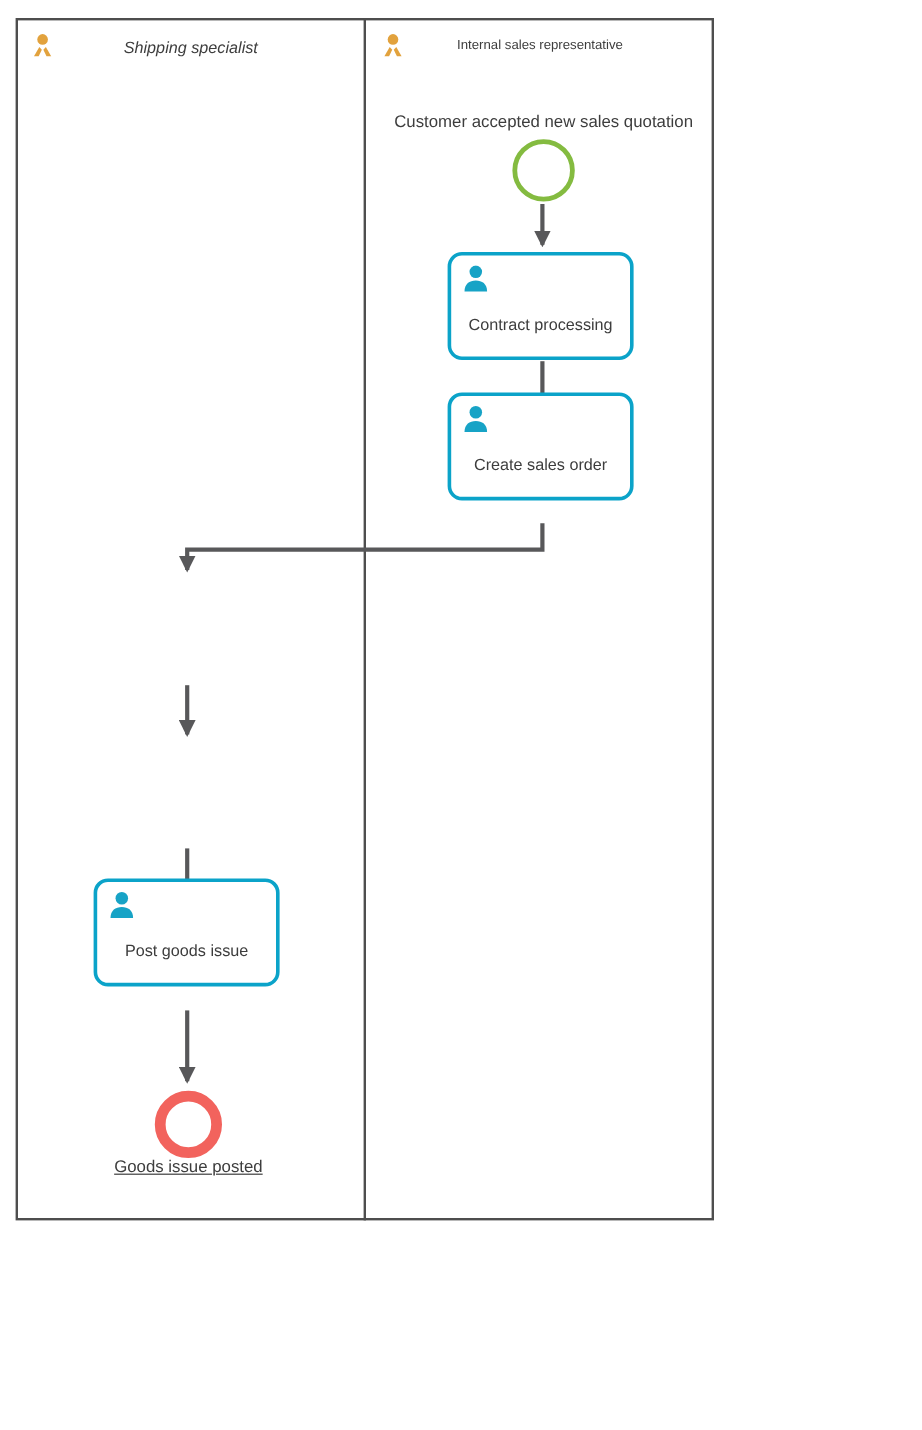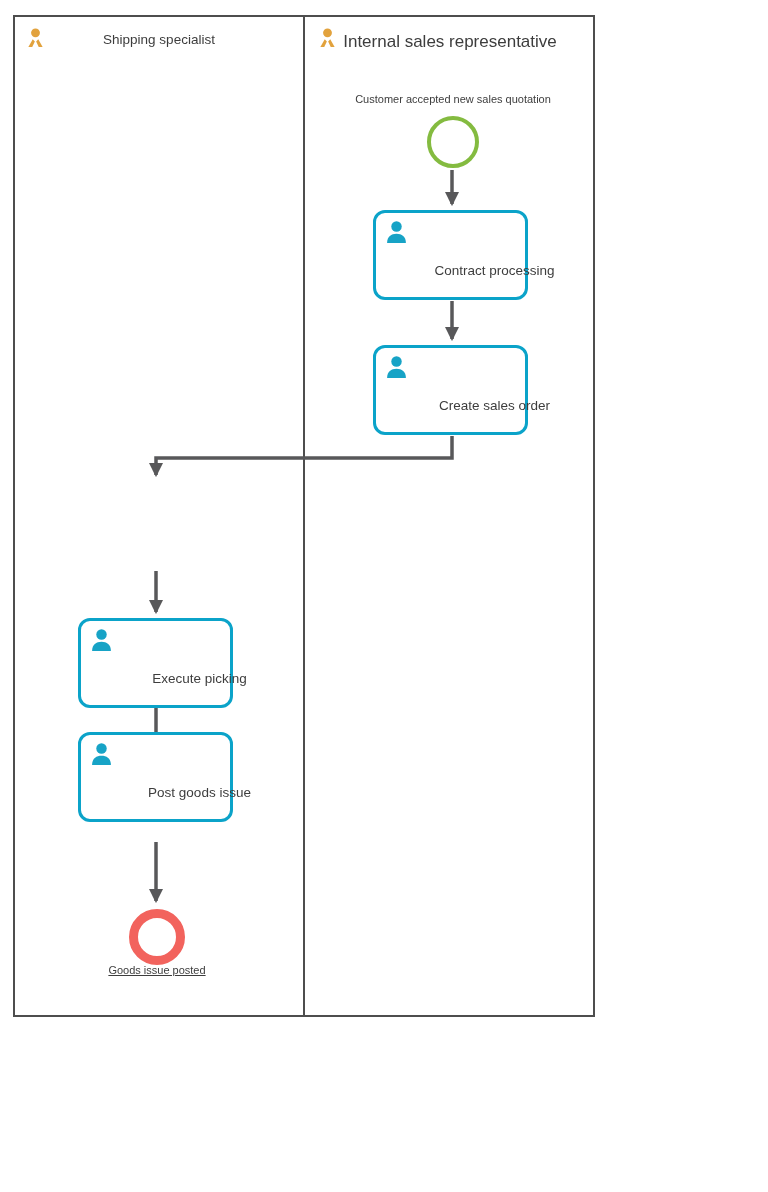--- a/index.html
+++ b/index.html
@@ -20,22 +20,22 @@
     width: 582px; height: 1002px;
     border: 2px solid #4e4e4e;
     background: #ffffff;
   }
   .lane-divider {
     position: absolute;
     left: 303px; top: 15px;
     width: 2px; height: 1002px;
     background: #4e4e4e;
   }
-  .lane-label-1 { position: absolute; left: 13px;  top: 32px; width: 292px; text-align: center; font-size: 13.5px; }
-  .lane-label-2 { position: absolute; left: 305px; top: 32px; width: 290px; text-align: center; font-size: 17px; }
+  .lane-label-1 { position: absolute; left: 13px;  top: 32px; width: 292px; text-align: center; font-size: 13.5px; font-style: italic; }
+  .lane-label-2 { position: absolute; left: 305px; top: 32px; width: 290px; text-align: center; font-size: 11px; }
   .lane-icon { position: absolute; width: 17px; height: 20px; }
   .lane-icon-1 { left: 27px;  top: 28px; }
   .lane-icon-2 { left: 319px; top: 28px; }
 
   
   .start-event {
     position: absolute;
     left: 427px; top: 116px;
     width: 52px; height: 52px;
     border: 4px solid #84bb40;
@@ -46,51 +46,50 @@
     position: absolute;
     left: 129px; top: 909px;
     width: 56px; height: 56px;
     border: 9px solid #f2635d;
     border-radius: 50%;
     background: #ffffff;
   }
   .event-label {
     position: absolute;
     text-align: center;
-    font-size: 11px;
+    font-size: 14px;
     color: #3d3d3d;
     white-space: nowrap;
   }
   .start-event-label { left: 313px; top: 93px;  width: 280px; }
   .end-event-label   { left: 57px;  top: 964px; width: 200px; text-decoration: underline; }
 
   
   .task {
     position: absolute;
     width: 155px; height: 90px;
     background: #ffffff;
     border: 3px solid #0ba3c9;
     border-radius: 12px;
   }
   .task-contract  { left: 373px; top: 210px; }
-  .task-salesorder{ left: 373px; top: 345px; }
+  .task-salesorder{ left: 373px; top: 327px; }
   .task-delivery  { left: 78px;  top: 482px; }
   .task-picking   { left: 78px;  top: 618px; }
   .task-goods     { left: 78px;  top: 732px; }
   .task .task-icon {
     position: absolute; left: 10px; top: 8px;
     width: 21px; height: 23px;
   }
   .task .task-label {
     position: absolute; left: 0; top: 50px;
     width: 100%;
     text-align: center;
     font-size: 13.5px;
     color: #3d3d3d;
-    margin-left: 44px;
   }
 
   
   svg.flows {
     position: absolute; inset: 0;
     width: 768px; height: 1192px;
     pointer-events: none;
   }
   svg.flows polyline, svg.flows line {
     fill: none;
@@ -147,27 +146,20 @@
 
   <div class="task task-salesorder">
     <svg class="task-icon" viewBox="0 0 20 22">
       <circle cx="10" cy="5.3" r="5" fill="#17a3c6"></circle>
       <path d="M1,21 C1,14.8 5,12.2 10,12.2 C15,12.2 19,14.8 19,21 Z" fill="#17a3c6"></path>
     </svg>
     <div class="task-label">Create sales order</div>
   </div>
 
 
-  <div class="task task-picking">
-    <svg class="task-icon" viewBox="0 0 20 22">
-      <circle cx="10" cy="5.3" r="5" fill="#17a3c6"></circle>
-      <path d="M1,21 C1,14.8 5,12.2 10,12.2 C15,12.2 19,14.8 19,21 Z" fill="#17a3c6"></path>
-    </svg>
-    <div class="task-label">Execute picking</div>
-  </div>
 
   <div class="task task-goods">
     <svg class="task-icon" viewBox="0 0 20 22">
       <circle cx="10" cy="5.3" r="5" fill="#17a3c6"></circle>
       <path d="M1,21 C1,14.8 5,12.2 10,12.2 C15,12.2 19,14.8 19,21 Z" fill="#17a3c6"></path>
     </svg>
     <div class="task-label">Post goods issue</div>
   </div>
 
   <div class="end-event"></div>

